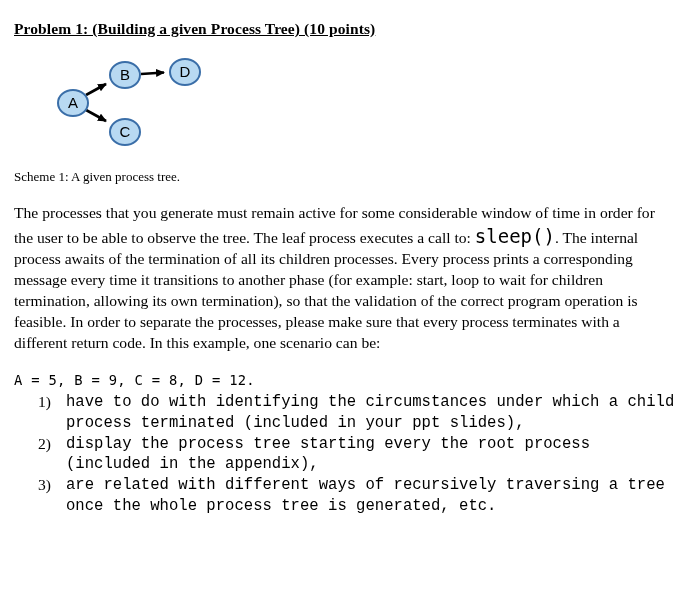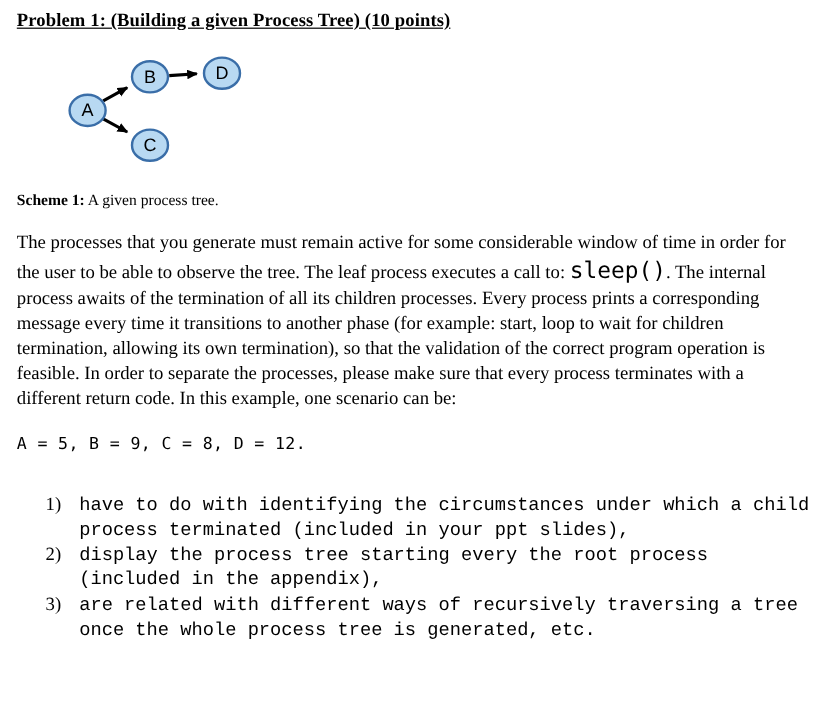--- a/index.html
+++ b/index.html
@@ -5,21 +5,21 @@
   * { margin: 0; padding: 0; box-sizing: border-box; }
   html, body { background: #ffffff; }
   body {
     width: 691px;
     height: 592px;
     overflow: hidden;
     font-family: "Liberation Serif", serif;
     color: #000000;
   }
   .page {
-    padding: 9px 16px 0 14px;
+    padding: 20px 16px 0 14px;
   }
   .title {
     font-size: 15.5px;
     font-weight: bold;
     text-decoration: underline;
     margin-bottom: 17px;
     letter-spacing: 0.1px;
   }
   .para {
     font-size: 15.6px;
@@ -27,33 +27,33 @@
     margin-bottom: 14px;
   }
   .diagram-wrap {
     margin: 2px 0 4px 0;
   }
   .caption {
     font-size: 13px;
     margin-bottom: 18px;
   }
   .caption .cap-label {
-    font-weight: bold;
+    font-weight: normal;
   }
   .inline-code {
     font-family: "DejaVu Sans Mono", "Liberation Mono", monospace;
     font-size: 19px;
   }
   .bold-phrase {
     font-weight: normal;
   }
   .code-line {
     font-family: "DejaVu Sans Mono", "Liberation Mono", monospace;
     font-size: 13.8px;
-    margin: 18px 0 33px 0;
+    margin: 18px 0 4px 0;
     letter-spacing: 0.3px;
   }
   .aux-para {
     margin-bottom: 12px;
   }
   .num-list {
     margin-left: 24px;
   }
   .num-item {
     display: flex;

